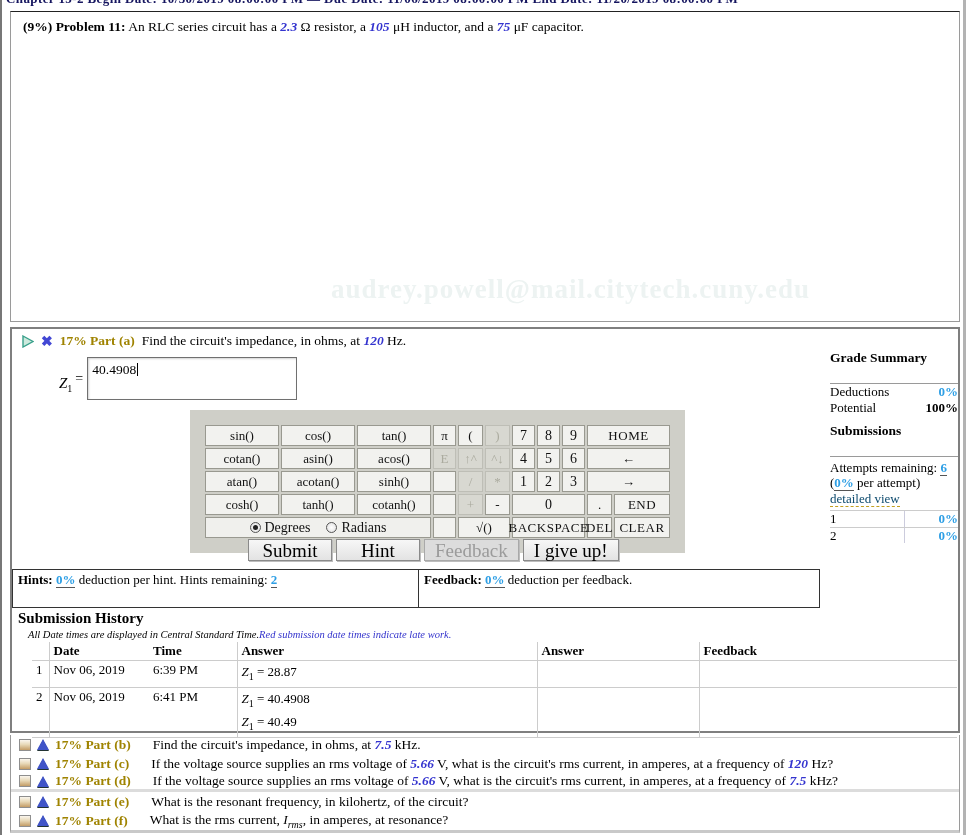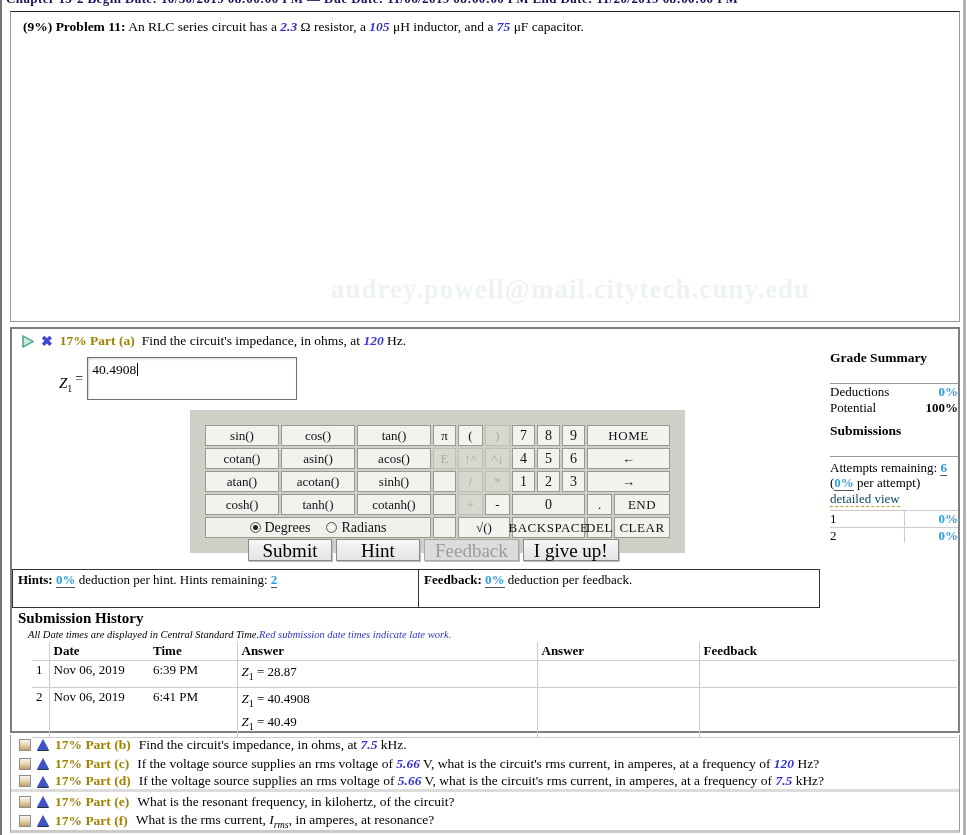--- a/index.html
+++ b/index.html
@@ -136,21 +136,21 @@
   .part-row.band { border-bottom:3px solid #dcdcdc; }
   .sq-icon {
     width:12px; height:12px; border:1px solid #8e8e8e;
     background:linear-gradient(180deg,#faf6ee 0%,#e8d9b8 45%,#c49d66 100%); flex:0 0 auto;
   }
   .tri-icon {
     width:0; height:0; flex:0 0 auto;
     border-left:6.5px solid transparent; border-right:6.5px solid transparent; border-bottom:11px solid #4054c8;
     filter:drop-shadow(0 1px 0 #233); 
   }
-  .part-text { margin-left:2px; }
+  .part-text { margin-left:16px; }
 </style>
 </head>
 <body>
 
 <div id="screen">
 
   <div id="top-clip">
     <div class="inner">Chapter 15-2 Begin Date: 10/30/2019 08:00:00 PM — Due Date: 11/06/2019 08:00:00 PM End Date: 11/20/2019 08:00:00 PM</div>
   </div>
   <div id="win-edge"></div>

